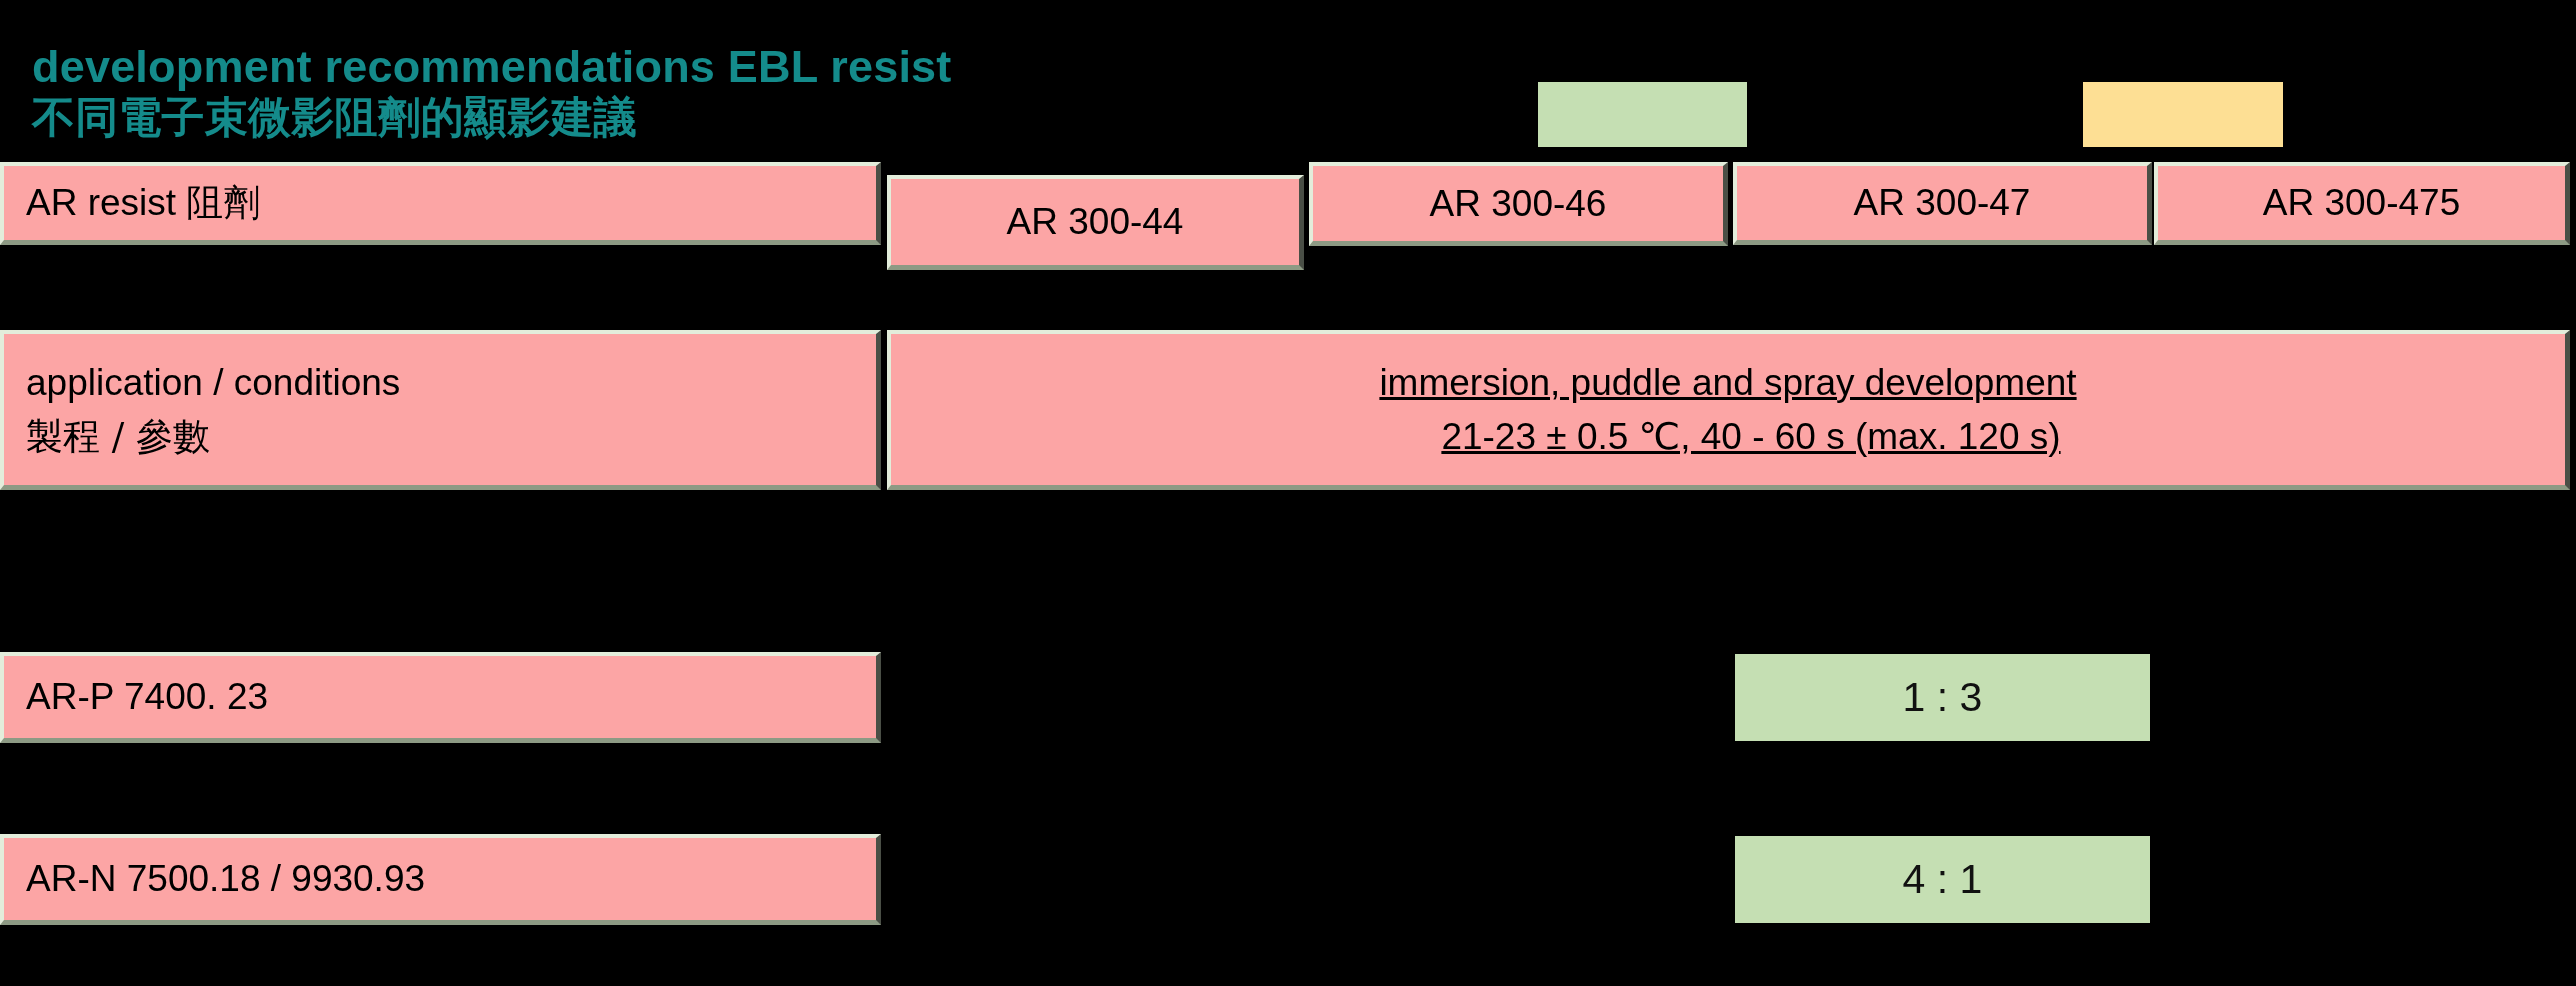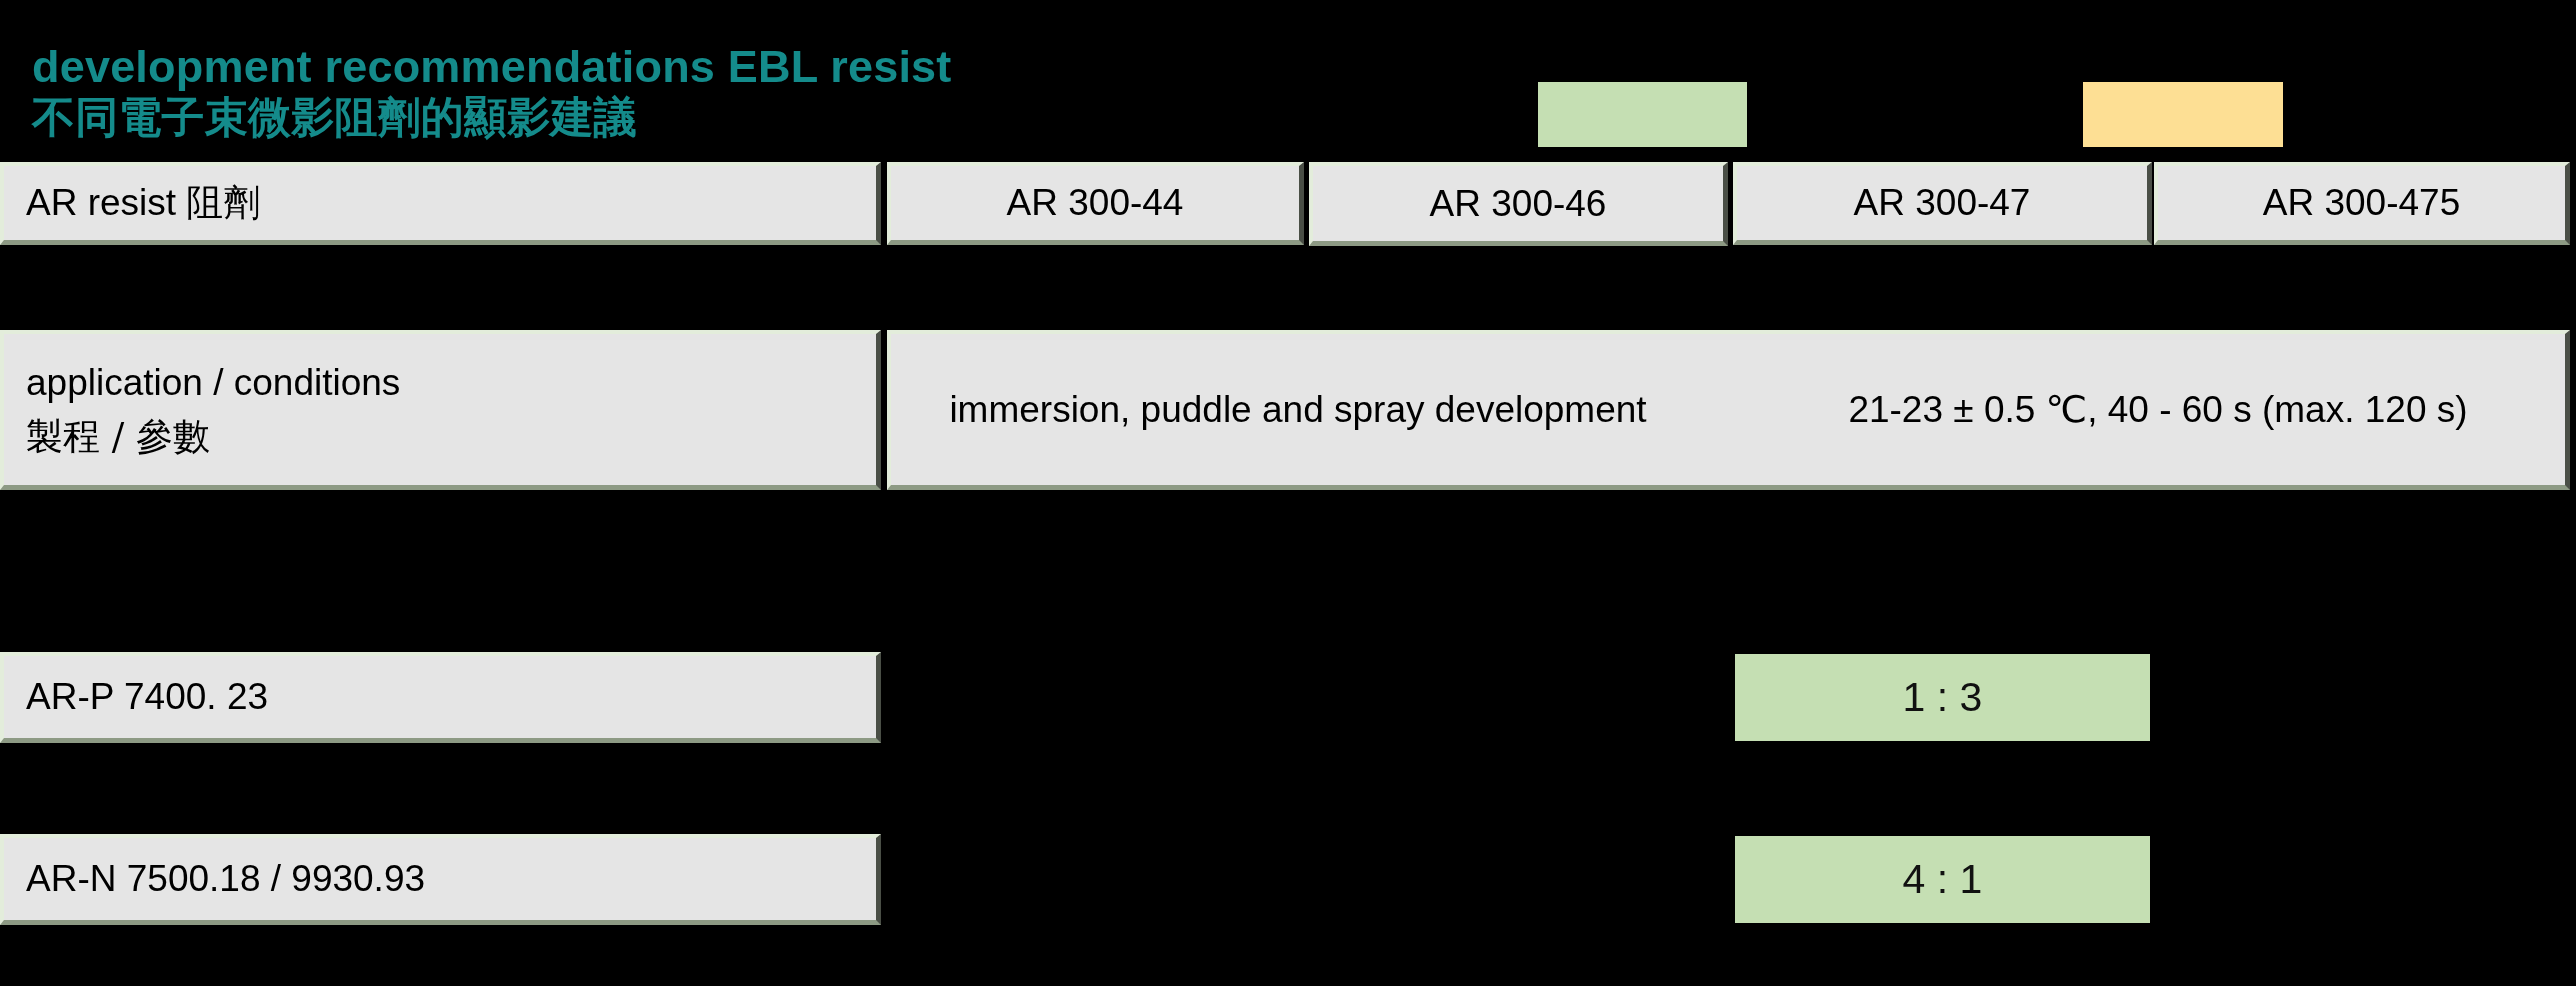--- a/index.html
+++ b/index.html
@@ -15,21 +15,21 @@
   
   .legend-swatch{position:absolute;height:65px;}
   #legend-green{left:1538px;top:82px;width:209px;}
   #legend-orange{left:2083px;top:82px;width:200px;}
 
   
   #table{position:absolute;left:0;top:162px;width:2576px;}
   .trow{position:relative;width:2576px;}
 
   .cell{position:absolute;box-sizing:border-box;
-        background:#e5e5e5;
+        background:#fca5a5;
         border-top:4.6px solid #e3eddb;
         border-left:4.6px solid #e3eddb;
         border-right:5.6px solid #4a4f46;
         border-bottom:5.6px solid #8d9a84;
         display:flex;align-items:center;
         color:#000;font-size:37px;}
   .cell.label{padding-left:22px;justify-content:flex-start;}
   .cell.center{justify-content:center;text-align:center;}
   .cell .ml{display:block;width:100%;text-align:center;line-height:46px;}
 
@@ -49,31 +49,31 @@
   <div id="title-en" class="title-line">development recommendations EBL resist</div>
   <div id="title-zh" class="title-line zh">不同電子束微影阻劑的顯影建議</div>
 </div>
 
 <div id="legend-green" class="legend-swatch" style="background: rgb(197, 223, 179);"></div>
 <div id="legend-orange" class="legend-swatch" style="background: rgb(253, 223, 148);"></div>
 
 <div id="table">
     <div class="trow" style="height: 83px;">
       <div class="cell label" style="left: 0px; top: 0px; width: 881px; height: 83px;">AR resist 阻劑</div>
-      <div class="cell center" style="left: 887px; top: 0px; width: 417px; height: 83px;">AR 300-44</div>
+      <div class="cell center" style="left: 887px; top: 13px; width: 417px; height: 95px;">AR 300-44</div>
       <div class="cell center" style="left: 1309px; top: 0px; width: 419px; height: 84px;">AR 300-46</div>
       <div class="cell center" style="left: 1733px; top: 0px; width: 419px; height: 83px;">AR 300-47</div>
       <div class="cell center" style="left: 2154px; top: 0px; width: 416px; height: 83px;">AR 300-475</div>
     </div>
     <div class="trow" style="height: 160px;">
       <div class="cell label" style="left: 0px; top: 85px; width: 881px; height: 160px; flex-direction: column; align-items: flex-start; justify-content: center;">
         <span style="line-height: 54px;">application / conditions</span>
         <span class="zh" style="line-height: 54px;">製程 / 參數</span>
       </div>
-      <div class="cell center" style="left: 887px; top: 85px; width: 1683px; height: 160px; flex-direction: row; justify-content: center;">
+      <div class="cell center" style="left: 887px; top: 85px; width: 1683px; height: 160px; flex-direction: column; justify-content: center; text-decoration: underline;">
         <span class="ml" style="line-height: 54px;">immersion, puddle and spray development</span>
         <span class="ml" style="line-height: 54px; padding-left: 46px;">21-23 ± 0.5 ℃, 40 - 60 s (max. 120 s)</span>
       </div>
     </div>
     <div class="trow" style="height: 91px;">
       <div class="cell label" style="left: 0px; top: 247px; width: 881px; height: 91px;">AR-P 7400. 23</div>
       <div class="dcell empty" style="left: 887px; top: 247px; width: 417px; height: 91px;"></div>
       <div class="dcell empty" style="left: 1309px; top: 247px; width: 419px; height: 91px;"></div>
       <div class="dcell" style="left: 1733px; top: 247px; width: 419px; height: 91px;">1 : 3</div>
       <div class="dcell empty" style="left: 2154px; top: 247px; width: 416px; height: 91px;"></div>

